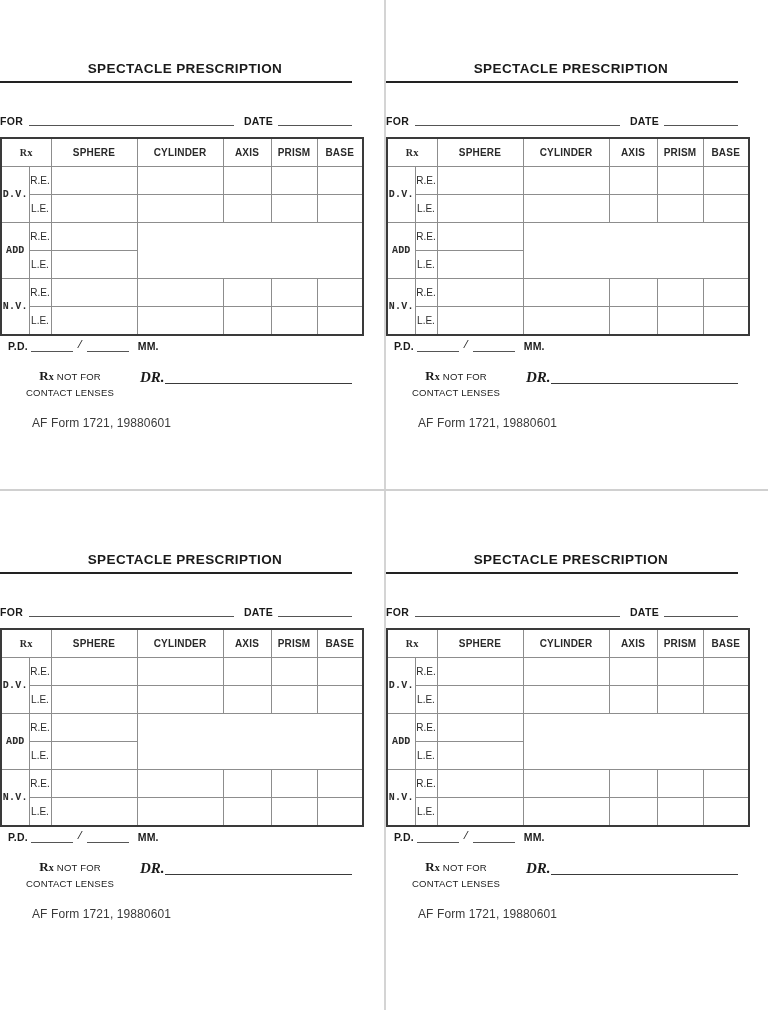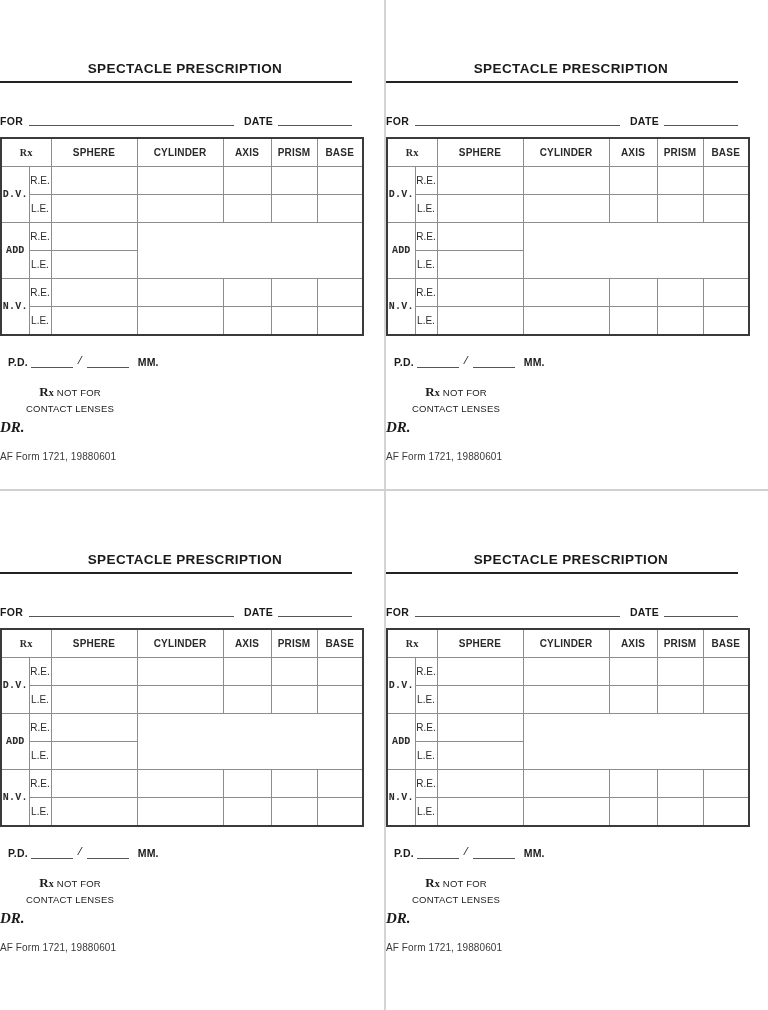--- a/index.html
+++ b/index.html
@@ -142,21 +142,20 @@
     text-align: left;
     padding-left: 3px;
     color: #2a2a2a;
   }
   td.blank { background: #fff; }
   
   td.add-merge { background: #fff; }
 
   
   .pd-row {
-    margin-top: 16px;
     padding-left: 8px;
     font-size: 10.5px;
     font-weight: bold;
     letter-spacing: 0.2px;
     display: flex;
     align-items: flex-end;
   }
   .pd-blank {
     display: inline-block;
     width: 42px;
@@ -171,21 +170,20 @@
     font-size: 13px;
     margin: 0 2px;
   }
   .pd-mm { margin-left: 6px; text-align: right; }
 
   
   .footer-row {
     margin-top: 14px;
     display: flex;
     align-items: flex-start;
-    flex-direction: column;
   }
   .notice {
     width: 140px;
     text-align: center;
     font-size: 9.5px;
     line-height: 1.5;
     letter-spacing: 0.2px;
   }
   .notice .rx-mark {
     font-family: "Liberation Serif", serif;
@@ -209,23 +207,24 @@
   }
   .dr-line {
     flex: 1 1 auto;
     border-bottom: 1.4px solid #3a3a3a;
     height: 11px;
     margin-left: 0px;
   }
 
   .form-id {
     margin-top: 16px;
-    font-size: 10px;
+    font-size: 12px;
     color: #3a3a3a;
     letter-spacing: 0.1px;
+    margin-left: 32px;
   }
 </style>
 </head>
 <body>
 
 <div class="divider-v"></div>
 <div class="divider-h"></div>
 
 <div class="sheet q1">
   <div class="form">

